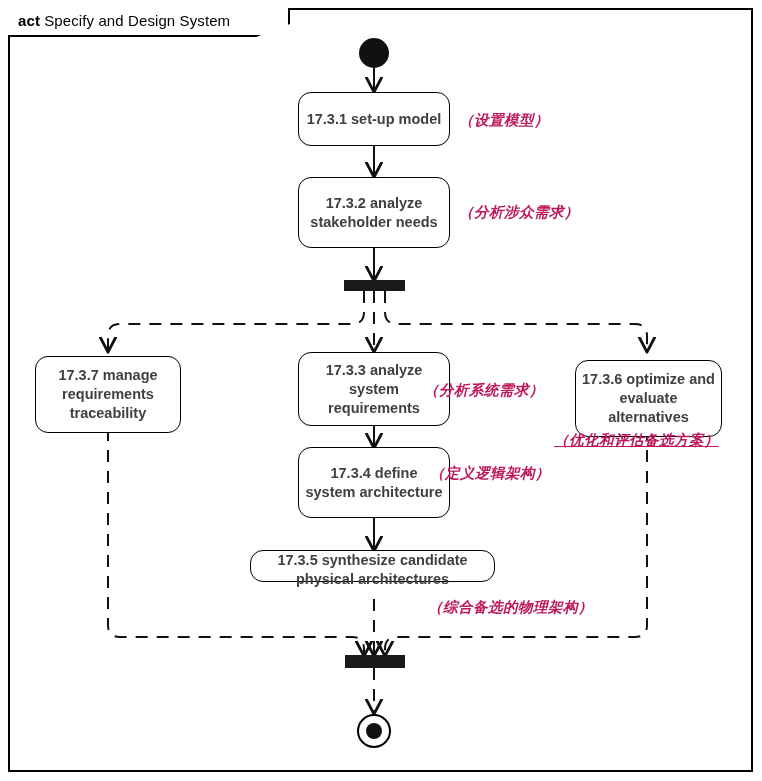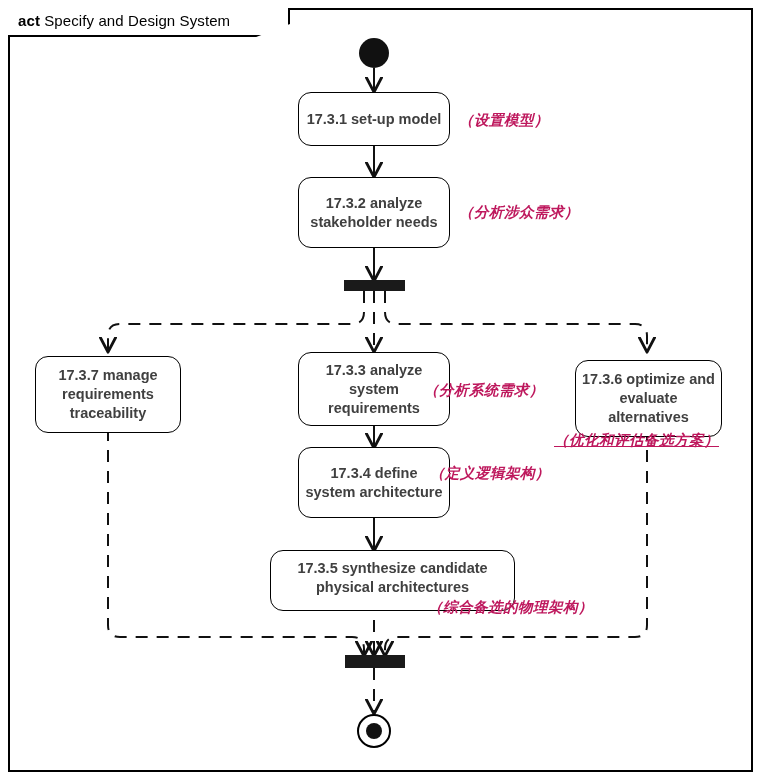--- a/index.html
+++ b/index.html
@@ -199,21 +199,21 @@
   <div class="action" id="a2" style="left:298px; top:177px; width:152px; height:71px;">17.3.2 analyze stakeholder needs</div>
 
   <div class="action" id="a7" style="left:35px; top:356px; width:146px; height:77px;">17.3.7 manage requirements traceability</div>
 
   <div class="action" id="a3" style="left:298px; top:352px; width:152px; height:74px;">17.3.3 analyze system requirements</div>
 
   <div class="action" id="a6" style="left:575px; top:352px; width:147px; height:77px;margin-top:8px;">17.3.6 optimize and evaluate alternatives</div>
 
   <div class="action" id="a4" style="left:298px; top:447px; width:152px; height:71px;">17.3.4 define system architecture</div>
 
-  <div class="action" id="a5" style="left:250px; top:550px; width:245px; height:61px; align-items:flex-start; padding-top:8px;margin-left:20px;">17.3.5 synthesize candidate physical architectures</div>
+  <div class="action" id="a5" style="left:250px; top:550px; width:245px; height:32px; align-items:flex-start; padding-top:0;">17.3.5 synthesize candidate physical architectures</div>
 
   <div id="final-node">
     <div id="final-node-dot"></div>
   </div>
 
   <div class="cn" style="left:459px; top:111px;">（设置模型）</div>
 
   <div class="cn" style="left:459px; top:203px;">（分析涉众需求）</div>
 
 

